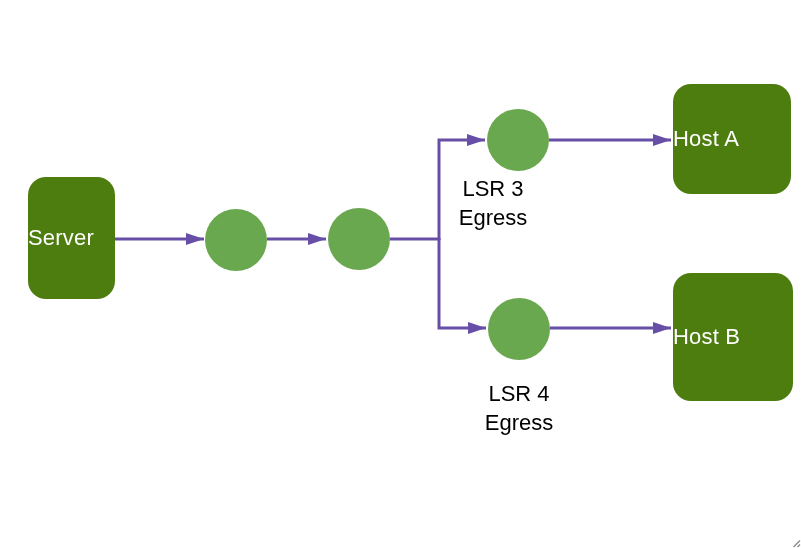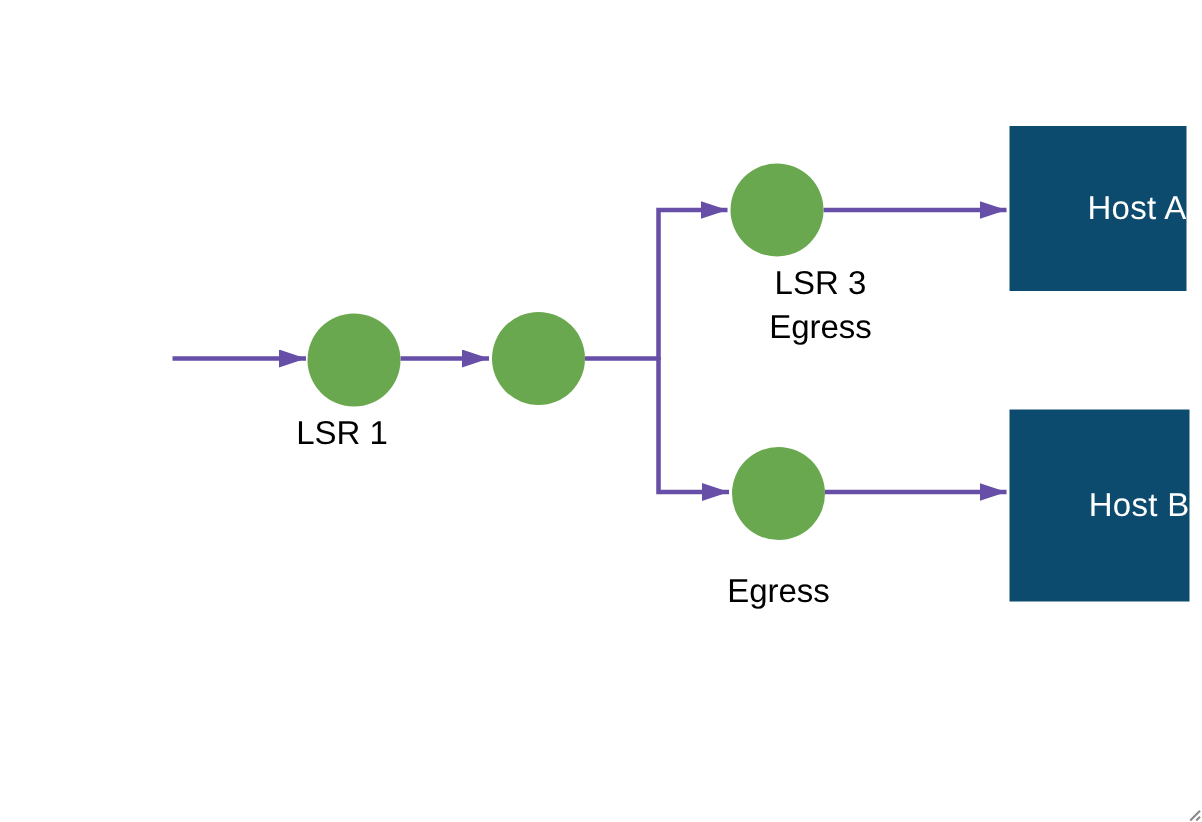--- a/index.html
+++ b/index.html
@@ -10,43 +10,44 @@
     background: #ffffff;
     overflow: hidden;
     font-family: "Liberation Sans", "DejaVu Sans", sans-serif;
   }
   .canvas svg.diagram {
     position: absolute;
     left: 0; top: 0;
   }
   .node-box {
     position: absolute;
-    background: #0c4a6e;
+    background: #4d7c0f;
     color: #ffffff;
     display: flex;
     align-items: center;
-    justify-content: flex-end;
+    justify-content: flex-start;
     font-size: 22px;
     letter-spacing: 0.2px;
+    border-radius: 18px;
   }
   #server-box { left: 28px;  top: 177px; width: 87px;  height: 122px; }
   #hosta-box  { left: 673px; top: 84px;  width: 118px; height: 110px; }
   #hostb-box  { left: 673px; top: 273px; width: 120px; height: 128px; }
   .node-label {
     position: absolute;
     transform: translateX(-50%);
     text-align: center;
     font-size: 22px;
     line-height: 29px;
     color: #000000;
     white-space: nowrap;
   }
   #lsr1-label { left: 228px; top: 274px; }
   #lsr2-label { left: 348px; top: 275px; }
-  #lsr3-label { left: 547px; top: 174px; }
+  #lsr3-label { left: 493px; top: 174px; }
   #lsr4-label { left: 519px; top: 379px; }
 </style>
 </head>
 <body>
 
 <div class="canvas">
 
   <svg class="diagram" width="801" height="548" viewBox="0 0 801 548">
     <defs>
       <marker id="arrowhead" markerWidth="7" markerHeight="4.4" refX="6" refY="2" orient="auto" markerUnits="strokeWidth">
@@ -63,31 +64,34 @@
     <line x1="550" y1="328" x2="671" y2="328" stroke="#674ea7" stroke-width="3" marker-end="url(#arrowhead)"></line>
 
     <circle cx="236" cy="240" r="31" fill="#6aa84f"></circle>
     <circle cx="359" cy="239" r="31" fill="#6aa84f"></circle>
     <circle cx="518" cy="140" r="31" fill="#6aa84f"></circle>
     <circle cx="519" cy="329" r="31" fill="#6aa84f"></circle>
 
     <path d="M793.5 547 L800 540.5 M797.5 547 L800 544.5" stroke="#8a8a8a" stroke-width="1.4" fill="none"></path>
   </svg>
 
+  <div class="node-box" id="server-box">
+    <span>Server</span>
+  </div>
   <div class="node-box" id="hosta-box">
     <span>Host A</span>
   </div>
   <div class="node-box" id="hostb-box">
     <span>Host B</span>
   </div>
 
   <div class="node-label" id="lsr1-label">
-    <div>LSR 1</div>
   </div>
   <div class="node-label" id="lsr3-label">
     <div>LSR 3</div>
     <div>Egress</div>
   </div>
   <div class="node-label" id="lsr4-label">
+    <div>LSR 4</div>
     <div>Egress</div>
   </div>
 
 </div>
 
 </body></html>

